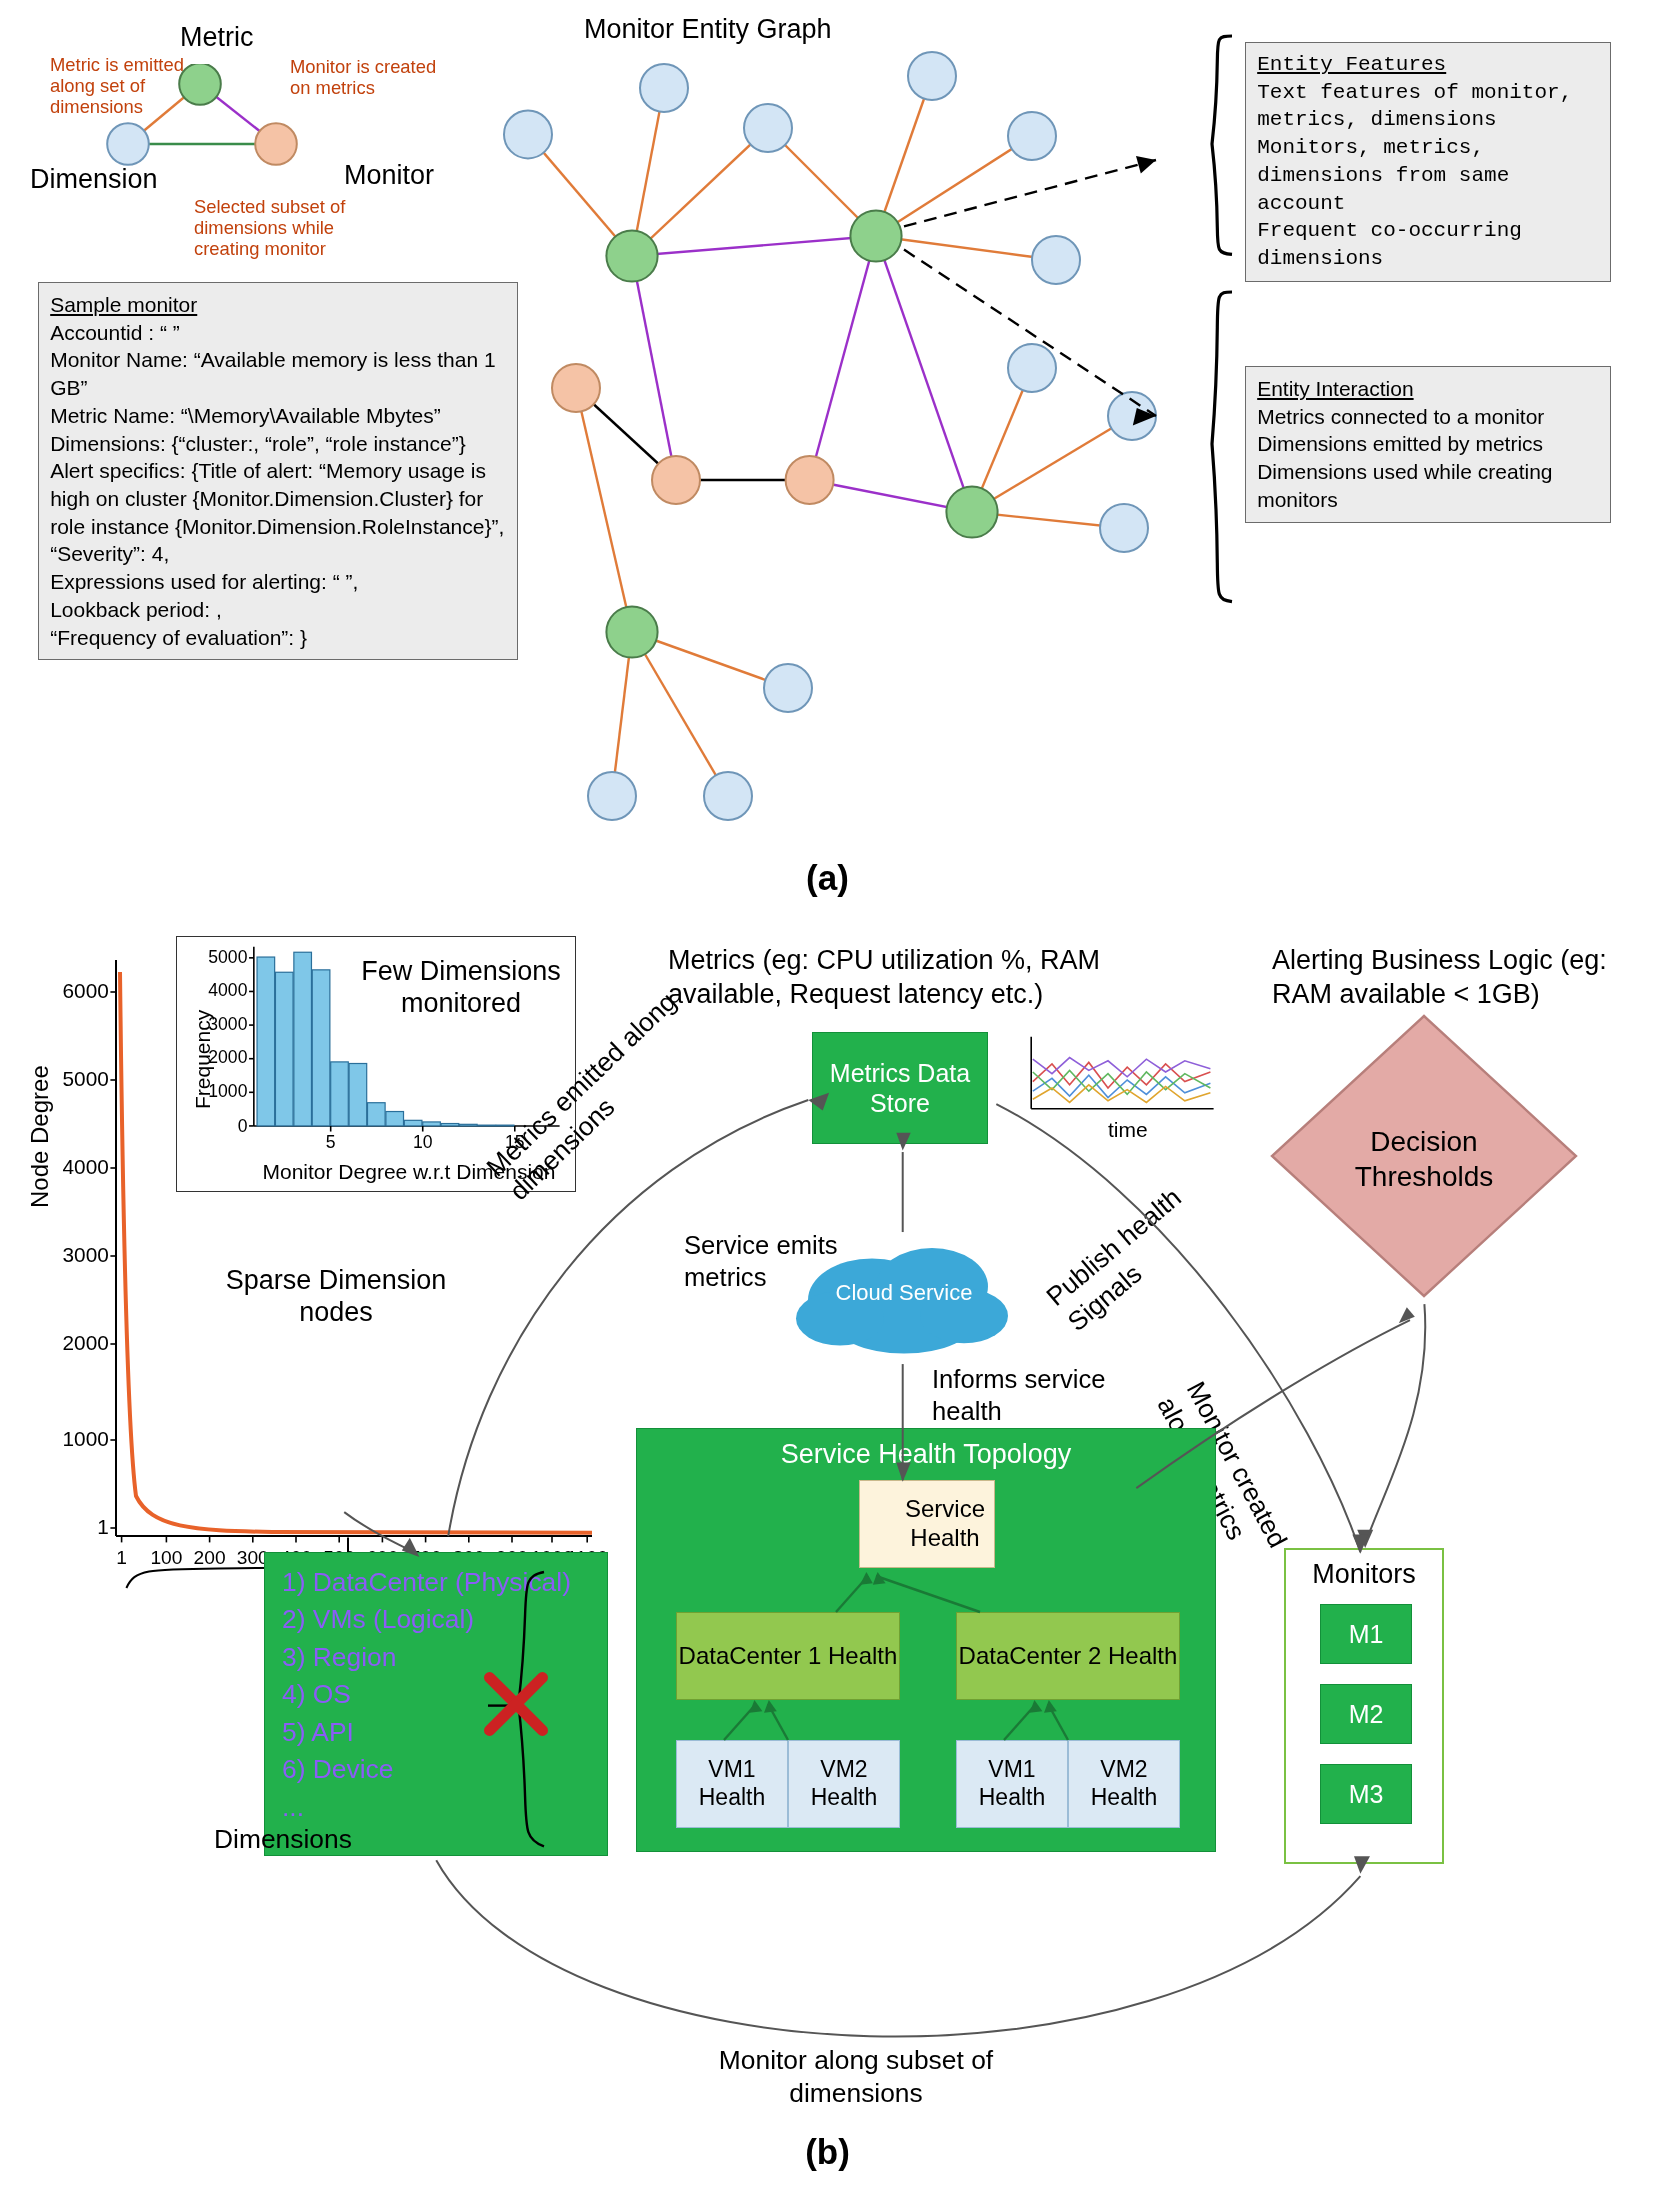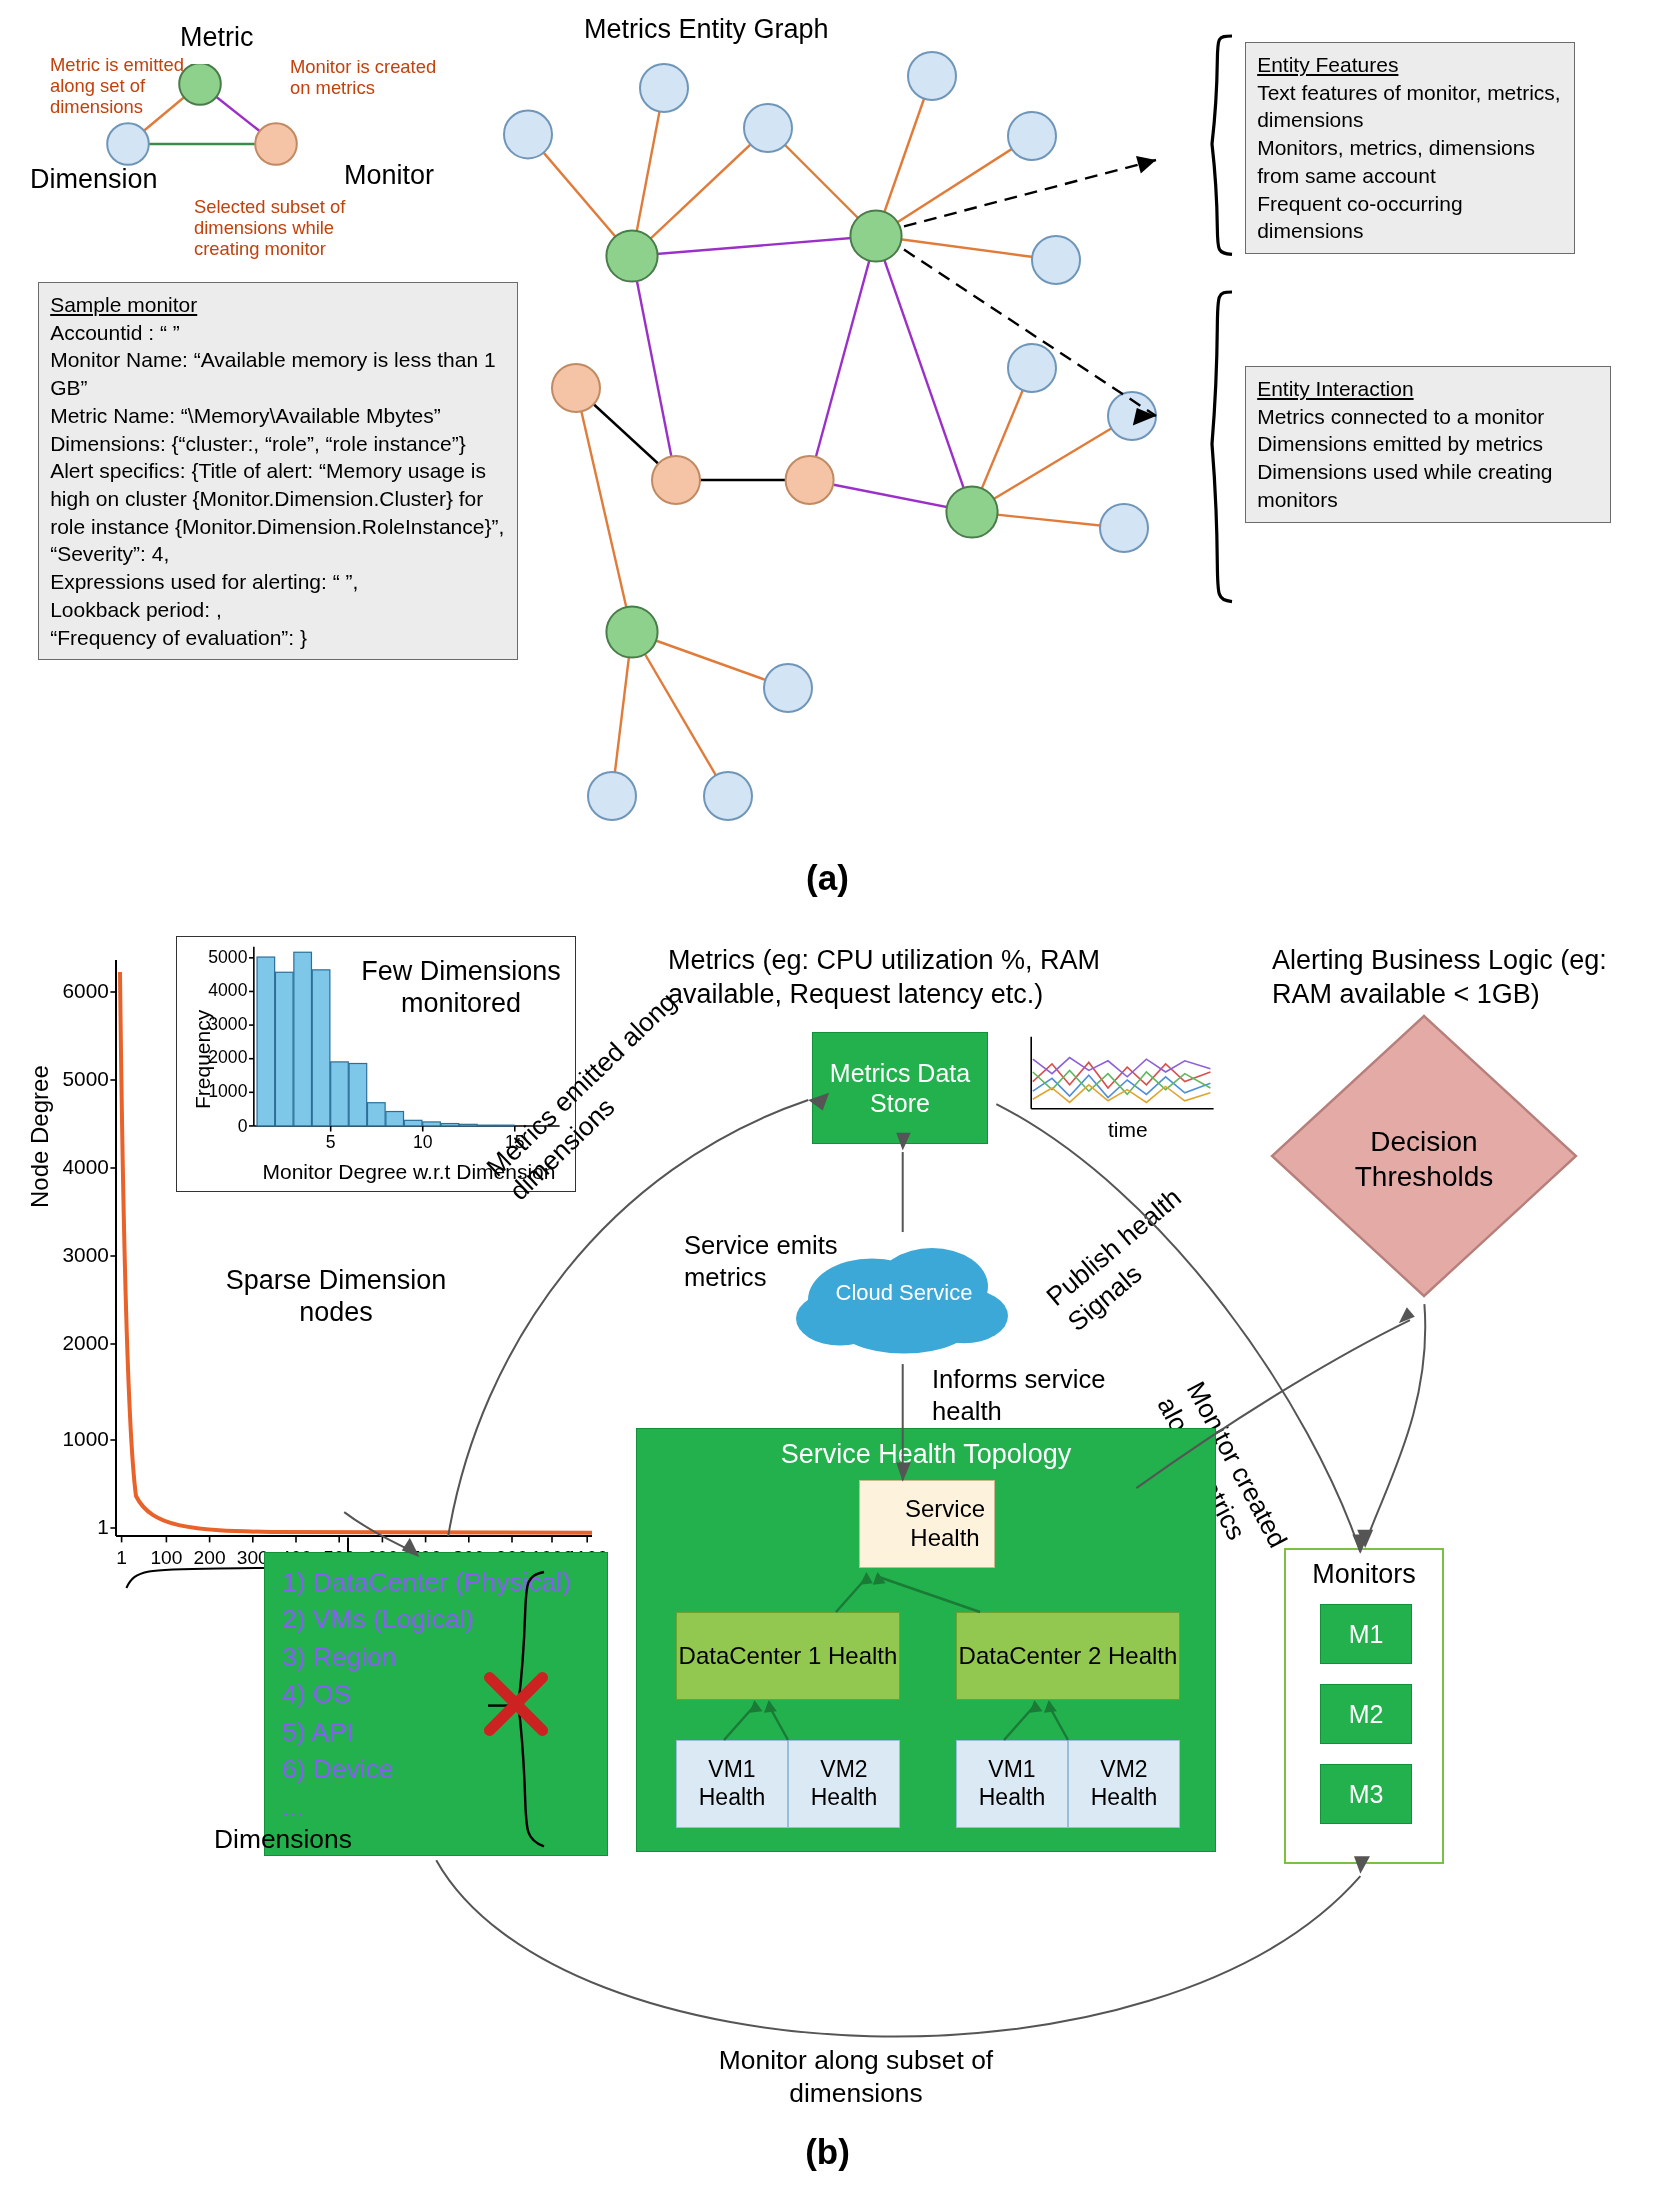--- a/index.html
+++ b/index.html
@@ -75,21 +75,21 @@
     transform:rotate(-90deg);
     transform-origin:left top;
     white-space:nowrap;
   }
 </style>
 </head>
 <body>
 
 <div id="panel-a">
 
-  <div class="abs legend-title" style="left:584px; top:14.4px;">Metrics Entity Graph</div>
+  <div class="abs legend-title" style="left:584px; top:14.4px;">Monitor Entity Graph</div>
 
   <div class="abs legend-title" style="left:180px; top:22.4px;">Metric</div>
 
   <div class="abs legend-note" style="left:50px; top:54px; width:140px;">Metric is emitted along set of dimensions</div>
   <div class="abs legend-note" style="left:290px; top:56px; width:148px;">Monitor is created on metrics</div>
   <div class="abs legend-note" style="left:194px; top:196px; width:184px;">Selected subset of dimensions while creating monitor</div>
 
   <svg class="abs" style="left:96px; top:64px;" width="256" height="128" viewBox="0 0 320 160">
     <line x1="40" y1="100" x2="130" y2="25" stroke="#e07b39" stroke-width="3"></line>
     <line x1="130" y1="25" x2="225" y2="100" stroke="#9b30c9" stroke-width="3"></line>
@@ -174,21 +174,21 @@
     <polygon points="885,480 861,470 856,492" fill="#000"></polygon>
   </svg>
 
   <svg class="abs" style="left:1192px; top:32px;" width="48" height="232" viewBox="0 0 60 290">
     <path d="M50 5 C 20 5, 40 10, 25 140 C 40 270, 20 275, 50 278" stroke="#000" stroke-width="4" fill="none"></path>
   </svg>
   <svg class="abs" style="left:1192px; top:288px;" width="48" height="320" viewBox="0 0 60 400">
     <path d="M50 5 C 20 5, 40 12, 25 195 C 40 380, 20 388, 50 392" stroke="#000" stroke-width="4" fill="none"></path>
   </svg>
 
-  <div class="abs box" style="left:1245px; top:42px; width:330px;">
+  <div class="abs box" style="left:1245px; top:42px; width:366px;font-family:Liberation Mono, monospace;">
     <span class="hdr">Entity Features</span>
     <div>Text features of monitor, metrics, dimensions</div>
     <div>Monitors, metrics, dimensions from same account</div>
     <div>Frequent co-occurring dimensions</div>
   </div>
 
   <div class="abs box" style="left:1245px; top:366px; width:366px;">
     <span class="hdr">Entity Interaction</span>
     <div>Metrics connected to a monitor</div>
     <div>Dimensions emitted by metrics</div>

